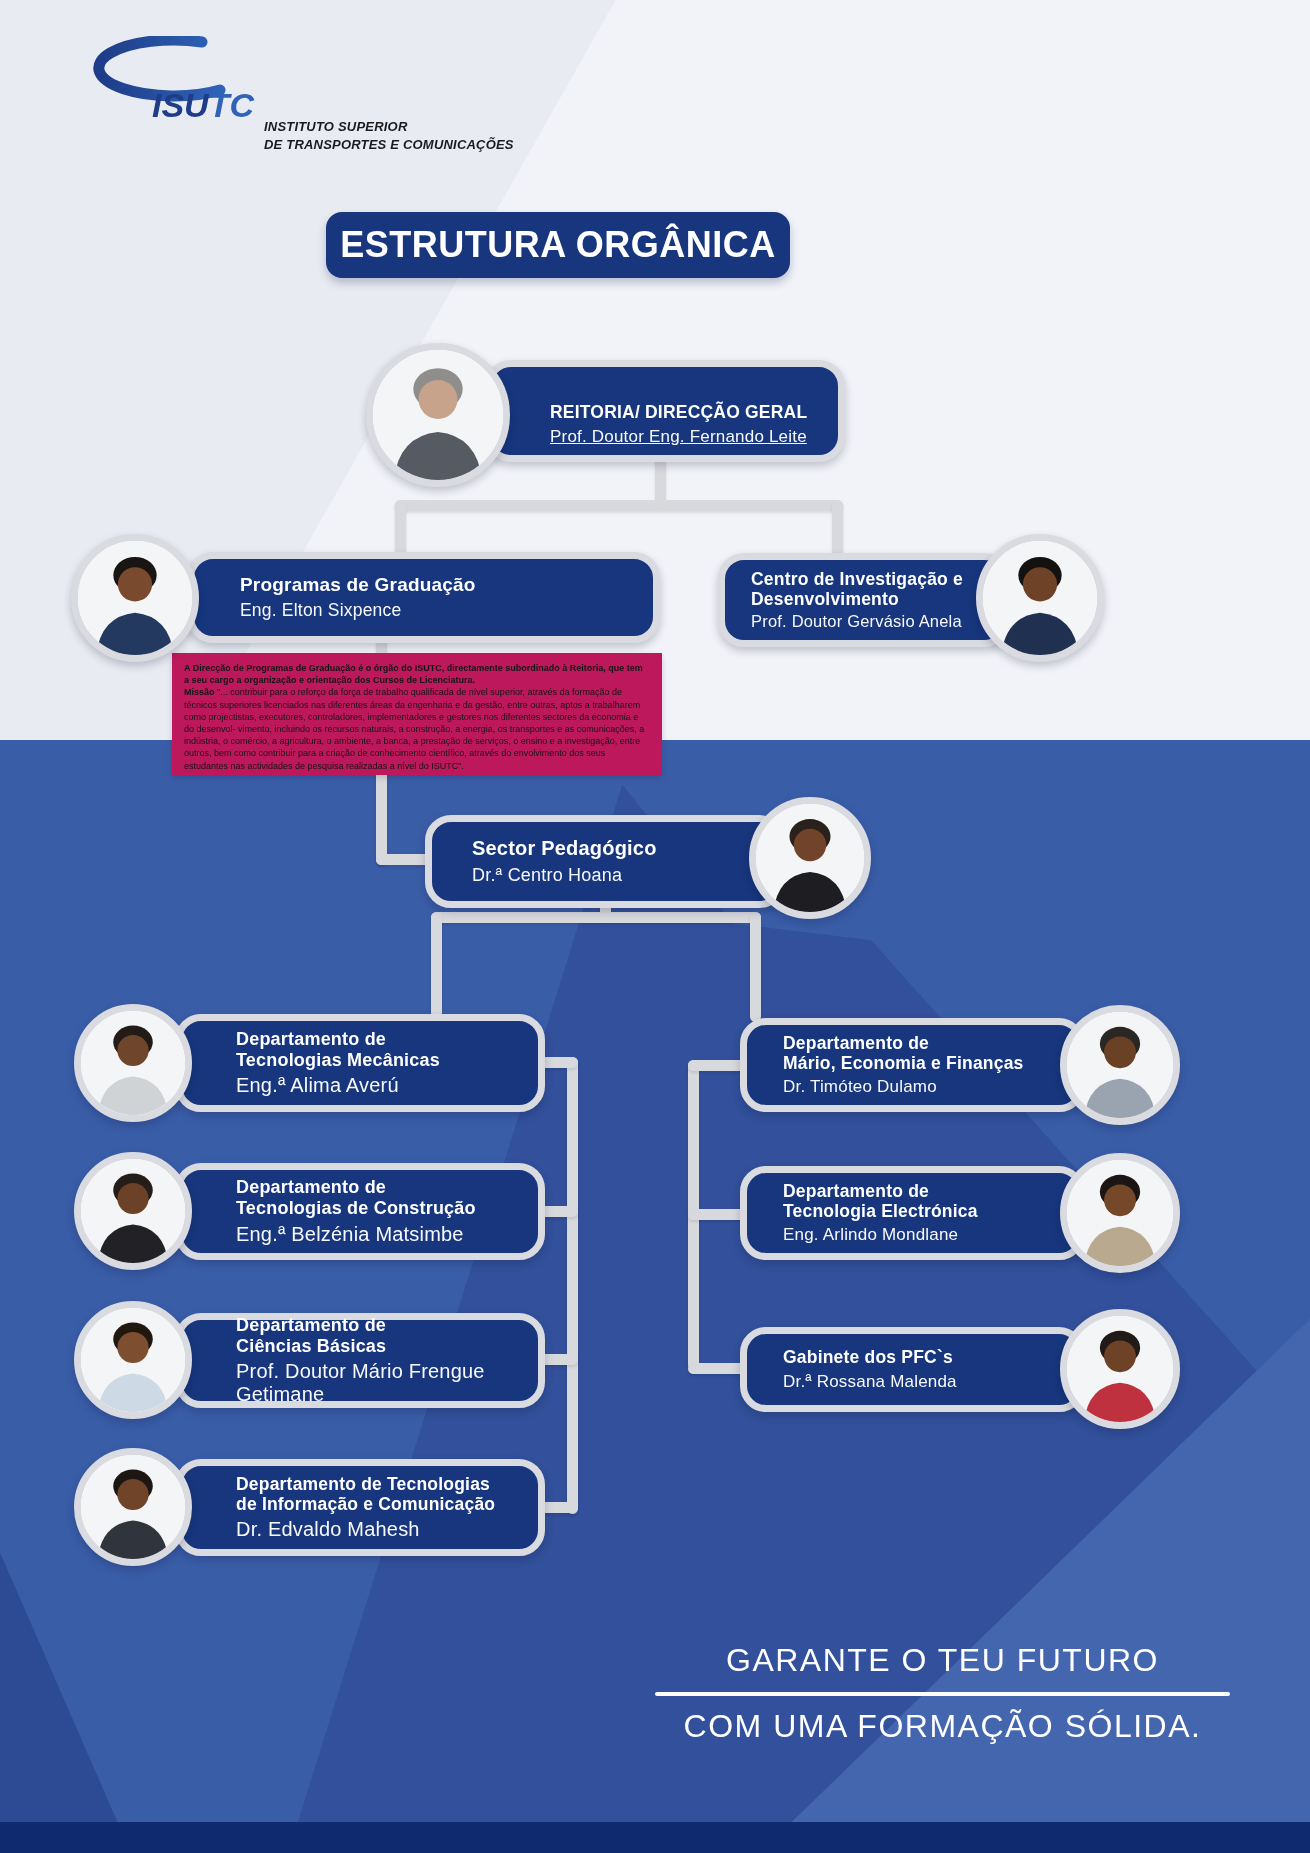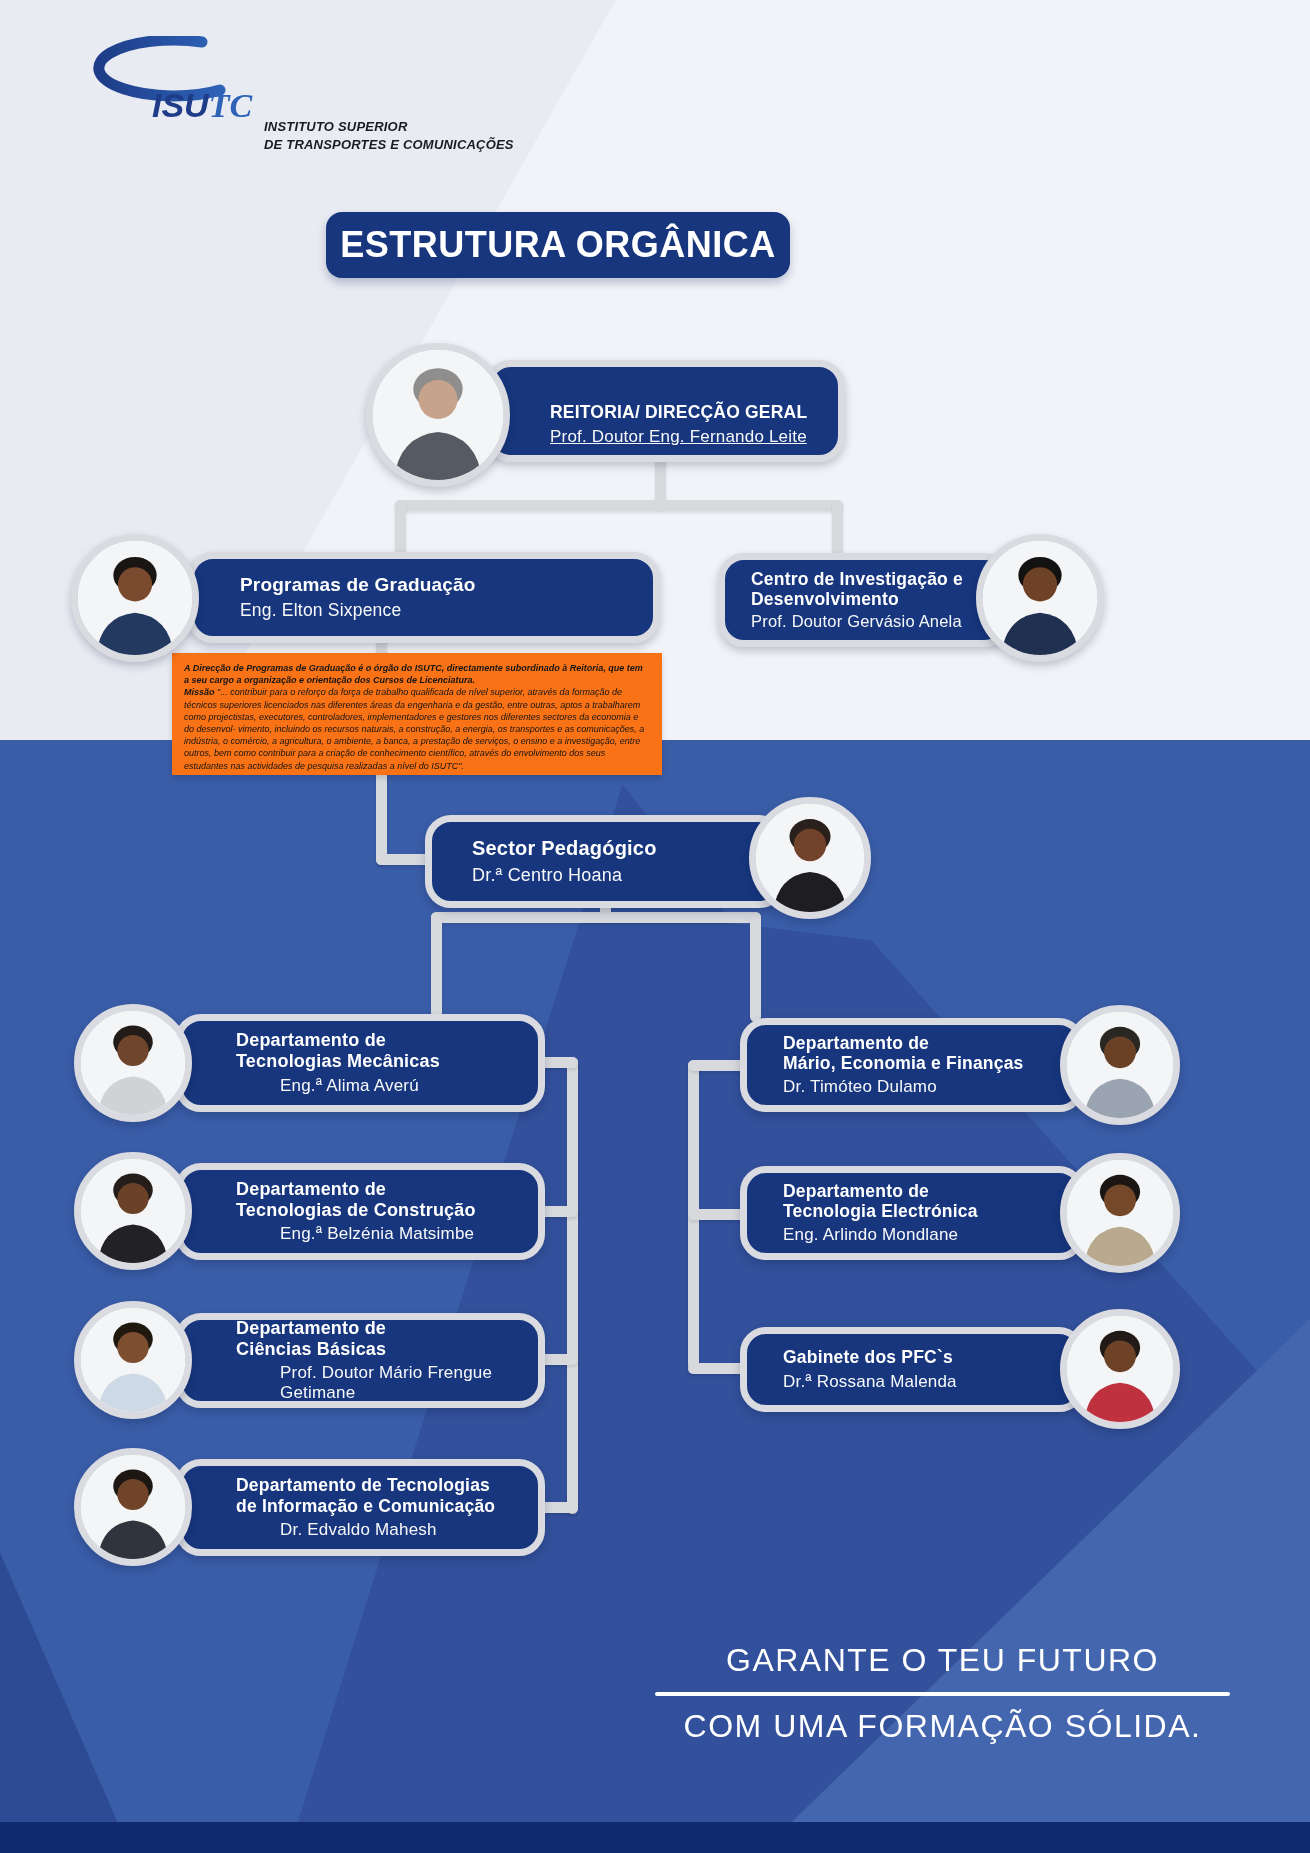--- a/index.html
+++ b/index.html
@@ -16,21 +16,21 @@
     clip-path:polygon(58% 100%,100% 52%,100% 100%);}
   .dark-wedge-left{left:0;top:740px;width:1310px;height:1113px;background:#2d4b95;
     clip-path:polygon(0 73%,10% 100%,0 100%);}
   .footer-bar{left:0;top:1822px;width:1310px;height:31px;background:#0f2a6e;z-index:6;}
 
   
   .logo{position:absolute;left:52px;top:36px;width:500px;height:96px;z-index:5;}
   .logo svg{position:absolute;left:0;top:0;}
   .logo-word{position:absolute;left:100px;top:50px;font-size:34px;font-weight:800;font-style:italic;letter-spacing:0;}
   .logo-word .isu{color:#1e3c87;}
-  .logo-word .tc{color:#2e63b8;font-family:Liberation Serif, serif;}
+  .logo-word .tc{color:#2e63b8;}
   .logo-sub{position:absolute;left:212px;top:82px;font-size:13px;line-height:17.5px;
     font-style:italic;font-weight:700;color:#1b1b1f;letter-spacing:.2px;white-space:nowrap;}
 
   
   .banner{position:absolute;left:326px;top:212px;width:464px;height:66px;background:#17367d;
     border-radius:16px;display:flex;align-items:center;justify-content:center;z-index:4;
     box-shadow:0 5px 9px rgba(20,40,90,.25);}
   .banner span{color:#fff;font-size:36px;font-weight:800;letter-spacing:.5px;}
 
   
@@ -58,37 +58,37 @@
 
   #pill-centro{left:718px;top:553px;width:292px;height:94px;padding-left:26px;}
   #pill-centro .t{font-size:17.5px;} #pill-centro .p{font-size:16.5px;margin-top:3px;}
   #photo-centro{left:976px;top:534px;width:128px;height:128px;}
 
   #pill-sector{left:425px;top:815px;width:360px;height:93px;padding-left:40px;}
   #pill-sector .t{font-size:20px;} #pill-sector .p{font-size:18px;}
   #photo-sector{left:749px;top:797px;width:122px;height:122px;}
 
   .pill.ldept{left:175px;width:370px;padding-left:54px;}
-  .pill.ldept .t{font-size:18px;} .pill.ldept .p{font-size:17px;margin-left:44px;}
+  .pill.ldept .t{font-size:18px;} .pill.ldept .p{font-size:20px;}
   #pill-l0{top:1014px;height:98px;} #pill-l1{top:1163px;height:97px;}
   #pill-l2{top:1313px;height:95px;} #pill-l3{top:1459px;height:97px;}
   #pill-l3 .t{font-size:17.5px;}
   .photo.lph{left:74px;width:118px;height:118px;}
   #photo-l0{top:1004px;} #photo-l1{top:1152px;} #photo-l2{top:1301px;} #photo-l3{top:1448px;}
 
   .pill.rdept{left:740px;width:345px;padding-left:36px;}
   .pill.rdept .t{font-size:17.5px;} .pill.rdept .p{font-size:17px;}
   #pill-r0{top:1018px;height:94px;} #pill-r1{top:1166px;height:94px;} #pill-r2{top:1327px;height:85px;}
   .photo.rph{left:1060px;width:120px;height:120px;}
   #photo-r0{top:1005px;} #photo-r1{top:1153px;} #photo-r2{top:1309px;}
 
   
-  .notebox{position:absolute;left:172px;top:653px;width:490px;height:122px;background:#f97316;
+  .notebox{position:absolute;left:172px;top:653px;width:490px;height:122px;background:#be185d;
     z-index:2;box-sizing:border-box;padding:9px 12px;font-size:9px;line-height:12.2px;
-    color:#141414;box-shadow:0 3px 6px rgba(0,0,0,.15);font-style:italic;}
+    color:#141414;box-shadow:0 3px 6px rgba(0,0,0,.15);}
   .notebox .nb-bold{font-weight:700;}
 
   
   .slogan{position:absolute;left:655px;top:1642px;width:575px;z-index:4;color:#fff;text-align:center;}
   .slogan .s1,.slogan .s2{font-size:32px;font-weight:400;letter-spacing:1.5px;white-space:nowrap;}
   .slogan .rule{height:4px;background:#fff;margin:13px 0 12px 0;border-radius:2px;}
 </style>
 </head>
 <body>
 

